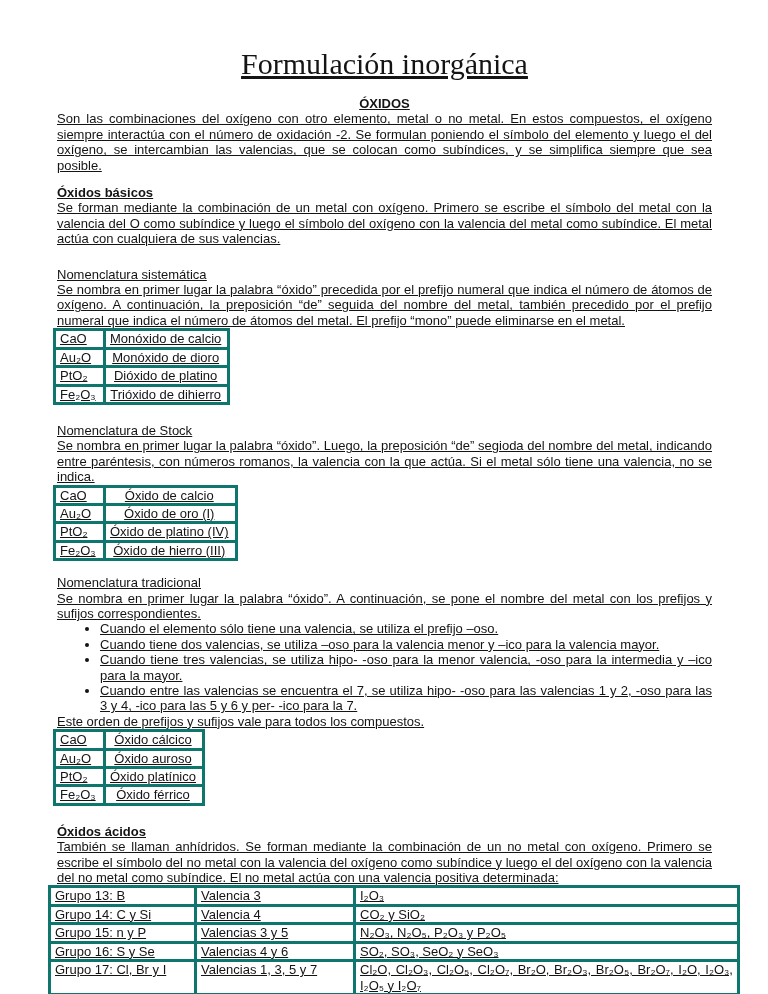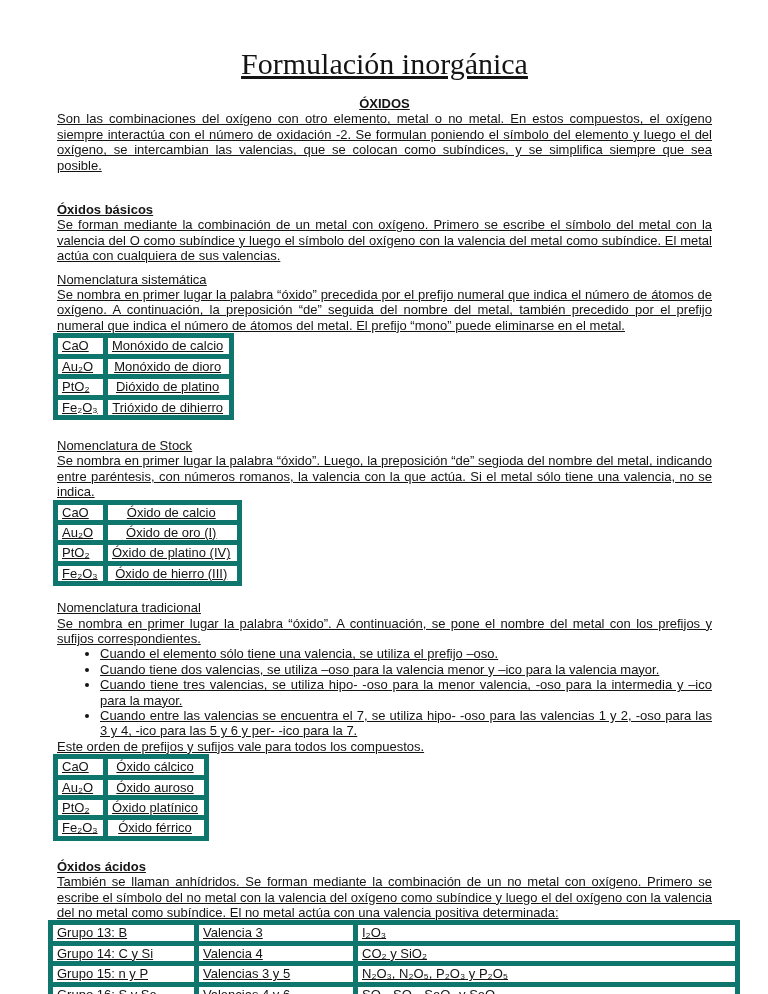--- a/index.html
+++ b/index.html
@@ -27,31 +27,31 @@
     font-weight: bold;
   }
   p { text-align: justify; }
 
   .h-bold {
     font-weight: bold;
     text-decoration: underline;
   }
   .h-under { text-decoration: underline; }
 
-  .mt16 { margin-top: 29px; }
-  .mt12 { margin-top: 8px; }
+  .mt16 { margin-top: 12px; }
+  .mt12 { margin-top: 20px; }
   .mt18 { margin-top: 18px; }
   .mt14 { margin-top: 14px; }
 
   table {
     border-collapse: collapse;
     margin-left: -4px;
   }
   td {
-    border: 5px solid #0f766e;
+    border: 3px solid #0f766e;
     padding: 0 4px;
     height: 15.5px;
     vertical-align: top;
     white-space: nowrap;
   }
   .ftable td.f { width: 50px; }
   .ftable td.n { padding-right: 6px; text-align: center; }
 
   .gtable {
     width: calc(100% + 37px);
@@ -176,16 +176,21 @@
     <tr>
       <td class="c1">Grupo 15: n y P</td>
       <td class="c2">Valencias 3 y 5</td>
       <td class="c3">N₂O₃, N₂O₅, P₂O₃ y P₂O₅</td>
     </tr>
     <tr>
       <td class="c1">Grupo 16: S y Se</td>
       <td class="c2">Valencias 4 y 6</td>
       <td class="c3">SO₂, SO₃, SeO₂ y SeO₃</td>
     </tr>
+    <tr>
+      <td class="c1">Grupo 17: Cl, Br y I</td>
+      <td class="c2">Valencias 1, 3, 5 y 7</td>
+      <td class="c3">Cl₂O, Cl₂O₃, Cl₂O₅, Cl₂O₇, Br₂O, Br₂O₃, Br₂O₅, Br₂O₇, I₂O, I₂O₃, I₂O₅ y I₂O₇</td>
+    </tr>
   </tbody>
     </table>
 
 </div>
 
 </body></html>

